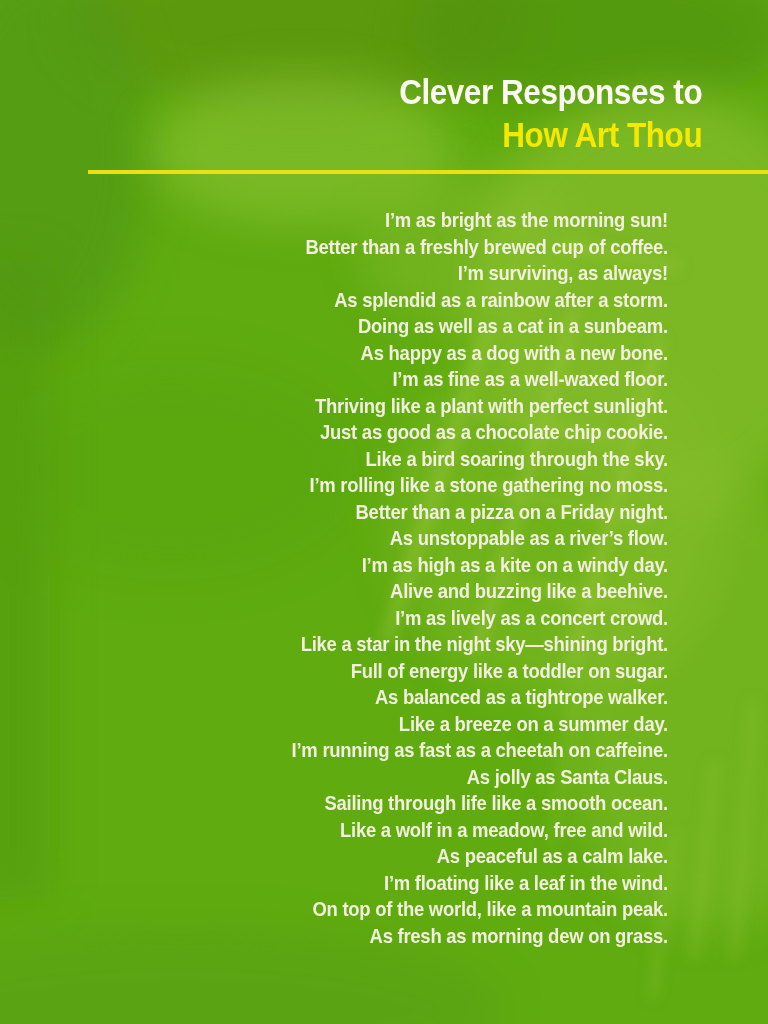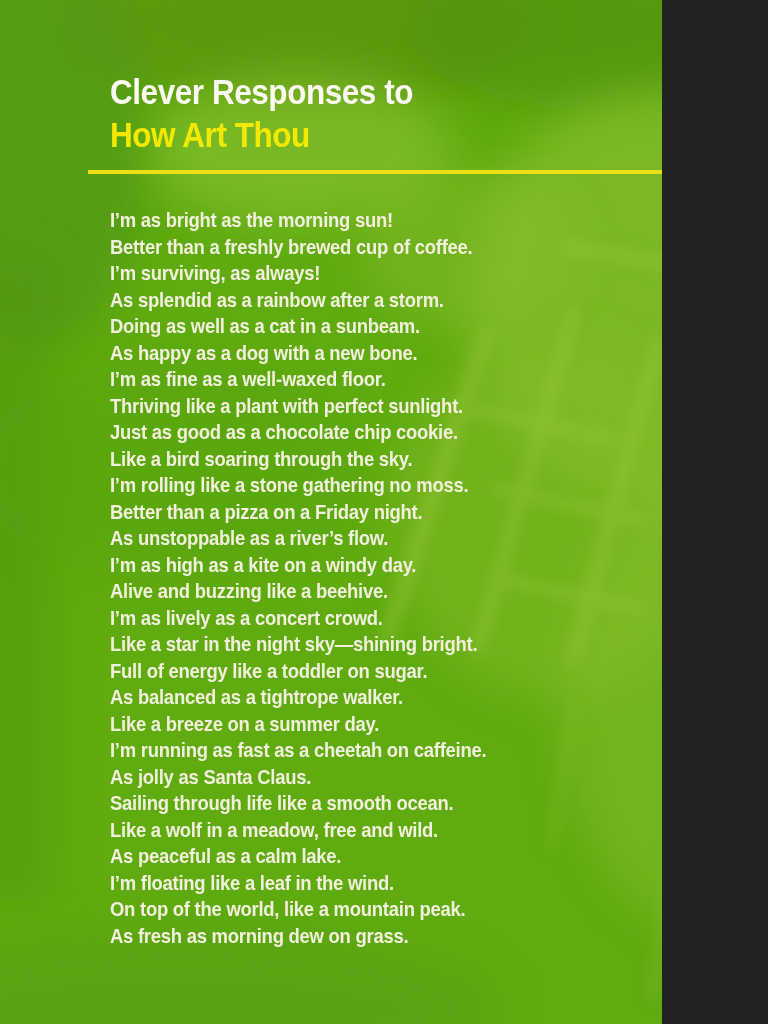--- a/index.html
+++ b/index.html
@@ -2,25 +2,26 @@
 <html style="--title-primary: #fbf9f0; --title-accent: #f5e801; --divider: #ecdf15; --body-text: #f2efdd;"><head>
 <meta charset="utf-8">
 <style>
   html, body {
     margin: 0;
     padding: 0;
     background: #222;
   }
   .poster {
     position: relative;
-    width: 662px;
+    width: 768px;
     height: 1024px;
     overflow: hidden;
     background: #5fab10;
     font-family: "Liberation Sans", sans-serif;
+    text-align: right;
   }
   .texture {
     position: absolute;
     top: 0; left: 0;
     width: 768px;
     height: 1024px;
     display: block;
     pointer-events: none;
   }
   .content {

